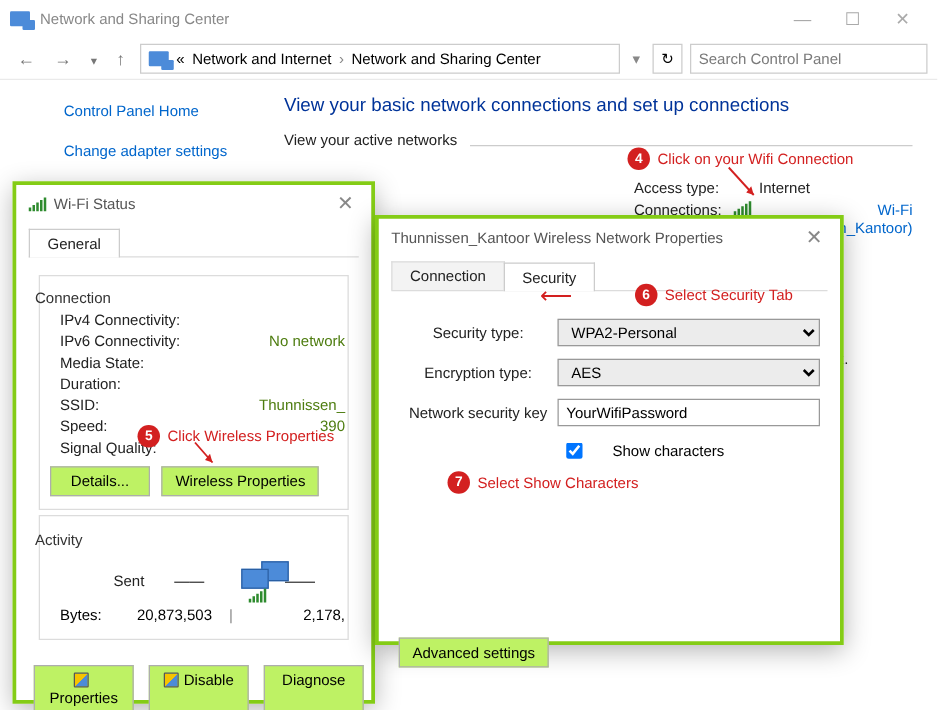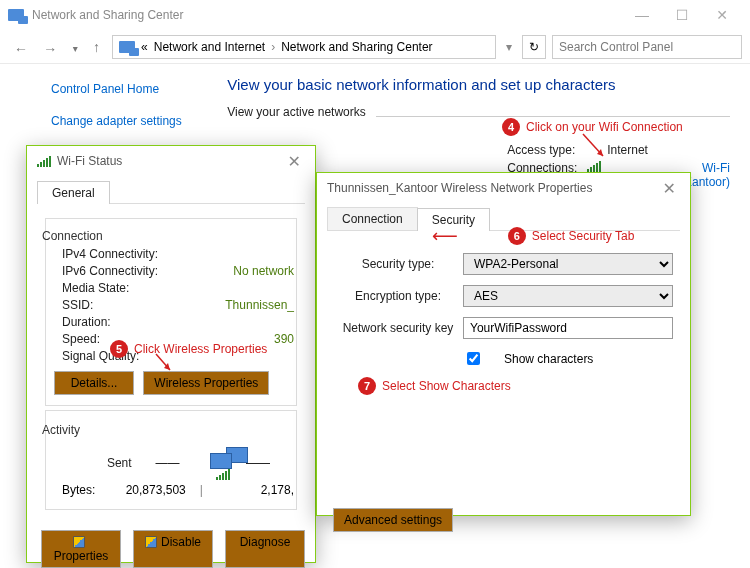--- a/index.html
+++ b/index.html
@@ -31,35 +31,35 @@
   .signal-icon { display:inline-block; width:14px; position:relative; height:11px; }
   .signal-icon i { position:absolute; bottom:0; width:2px; background:#2e8b2e; }
   .signal-icon i:nth-child(1){left:0;height:3px;}
   .signal-icon i:nth-child(2){left:3px;height:5px;}
   .signal-icon i:nth-child(3){left:6px;height:7px;}
   .signal-icon i:nth-child(4){left:9px;height:9px;}
   .signal-icon i:nth-child(5){left:12px;height:11px;}
   .trailing-text { position:absolute; left:640px; top:280px; color:#222; }
 
   
-  .dialog { position:absolute; background:#fff; border:1px solid #84cc16; box-shadow:0 5px 20px rgba(0,0,0,.3);margin-left:16px; }
+  .dialog { position:absolute; background:#fff; border:3px solid #84cc16; box-shadow:0 5px 20px rgba(0,0,0,.3); }
   .dlg-titlebar { display:flex; align-items:center; height:30px; padding:0 10px; color:#555; }
   .dlg-titlebar .t { flex:1; }
   .close-x { color:#888; font-size:16px; padding:0 4px; }
   .tabs-strip { display:flex; align-items:flex-end; padding:4px 10px 0 10px; }
   .tab { border:1px solid #ccc; border-bottom:none; padding:4px 14px; background:#fff; margin-right:-1px; color:#222; }
   .tab:not(.active){ background:#f3f3f3; border-color:#dcdcdc;}
   .tab.active { position:relative; top:1px; }
   .tabs-under { border-bottom:1px solid #dcdcdc; margin:0 10px; }
   .dlg-body { padding:10px 16px; }
   .section { color:#333; margin:4px 0 4px -6px; }
   .kv { display:flex; margin:3px 0 3px 14px; }
   .kv .k { width:120px; color:#222; }
   .kv .v { color:#4d7c0f; }
-  .btn { background:#a16207; border:1px solid #adadad; padding:4px 10px; min-width:80px; text-align:center; display:inline-block; }
+  .btn { background:#bef264; border:1px solid #adadad; padding:4px 10px; min-width:80px; text-align:center; display:inline-block; }
   .btn + .btn { margin-left:6px; }
   .btn-row { margin:8px 0 8px 6px; }
   .activity { margin-top:6px; }
   .activity-head { display:flex; align-items:center; margin:10px 0 4px 14px; gap:24px;}
   .activity-head .sent, .activity-head .recv { color:#222; }
   .pc-icon { width:44px; height:32px; position:relative; }
   .pc-icon .mon { position:absolute; left:22px; top:0; width:22px; height:16px; background:#4c8bd9; border:1px solid #2a5fa3; }
   .pc-icon .mon2 { position:absolute; left:6px; top:6px; width:22px; height:16px; background:#4c8bd9; border:1px solid #2a5fa3; }
   .pc-icon .bars { position:absolute; left:12px; top:22px; }
   .bytes-row { display:flex; align-items:center; margin:4px 0 10px 14px; }
@@ -117,21 +117,21 @@
     <div class="search">
       <span>Search Control Panel</span>
     </div>
   </div>
   <div class="body-row">
     <div class="sidebar">
       <a href="#">Control Panel Home</a>
       <a href="#">Change adapter settings</a>
     </div>
     <div class="main-content">
-      <div class="heading">View your basic network information and set up characters</div>
+      <div class="heading">View your basic network connections and set up connections</div>
       <div class="hr-label">
         <span class="subhead">View your active networks</span>
         <div class="line"></div>
       </div>
       <div class="conn-box">
         <div class="conn-row">
           <span>Access type:</span>
           <span style="margin-left:22px">Internet</span>
         </div>
         <div class="conn-row">
@@ -177,26 +177,26 @@
         </div>
     <div class="kv">
           <span class="k">IPv6 Connectivity:</span>
           <span class="v" style="margin-left:auto">No network</span>
         </div>
     <div class="kv">
           <span class="k">Media State:</span>
           <span class="v"></span>
         </div>
     <div class="kv">
+          <span class="k">Duration:</span>
+          <span class="v"></span>
+        </div>
+    <div class="kv">
           <span class="k">SSID:</span>
           <span class="v" style="margin-left:auto">Thunnissen_</span>
-        </div>
-    <div class="kv">
-          <span class="k">Duration:</span>
-          <span class="v"></span>
         </div>
     <div class="kv">
           <span class="k">Speed:</span>
           <span class="v" style="margin-left:auto">390</span>
         </div>
     <div class="kv">
           <span class="k">Signal Quality:</span>
           <span class="v"></span>
         </div>
     <div class="btn-row">

